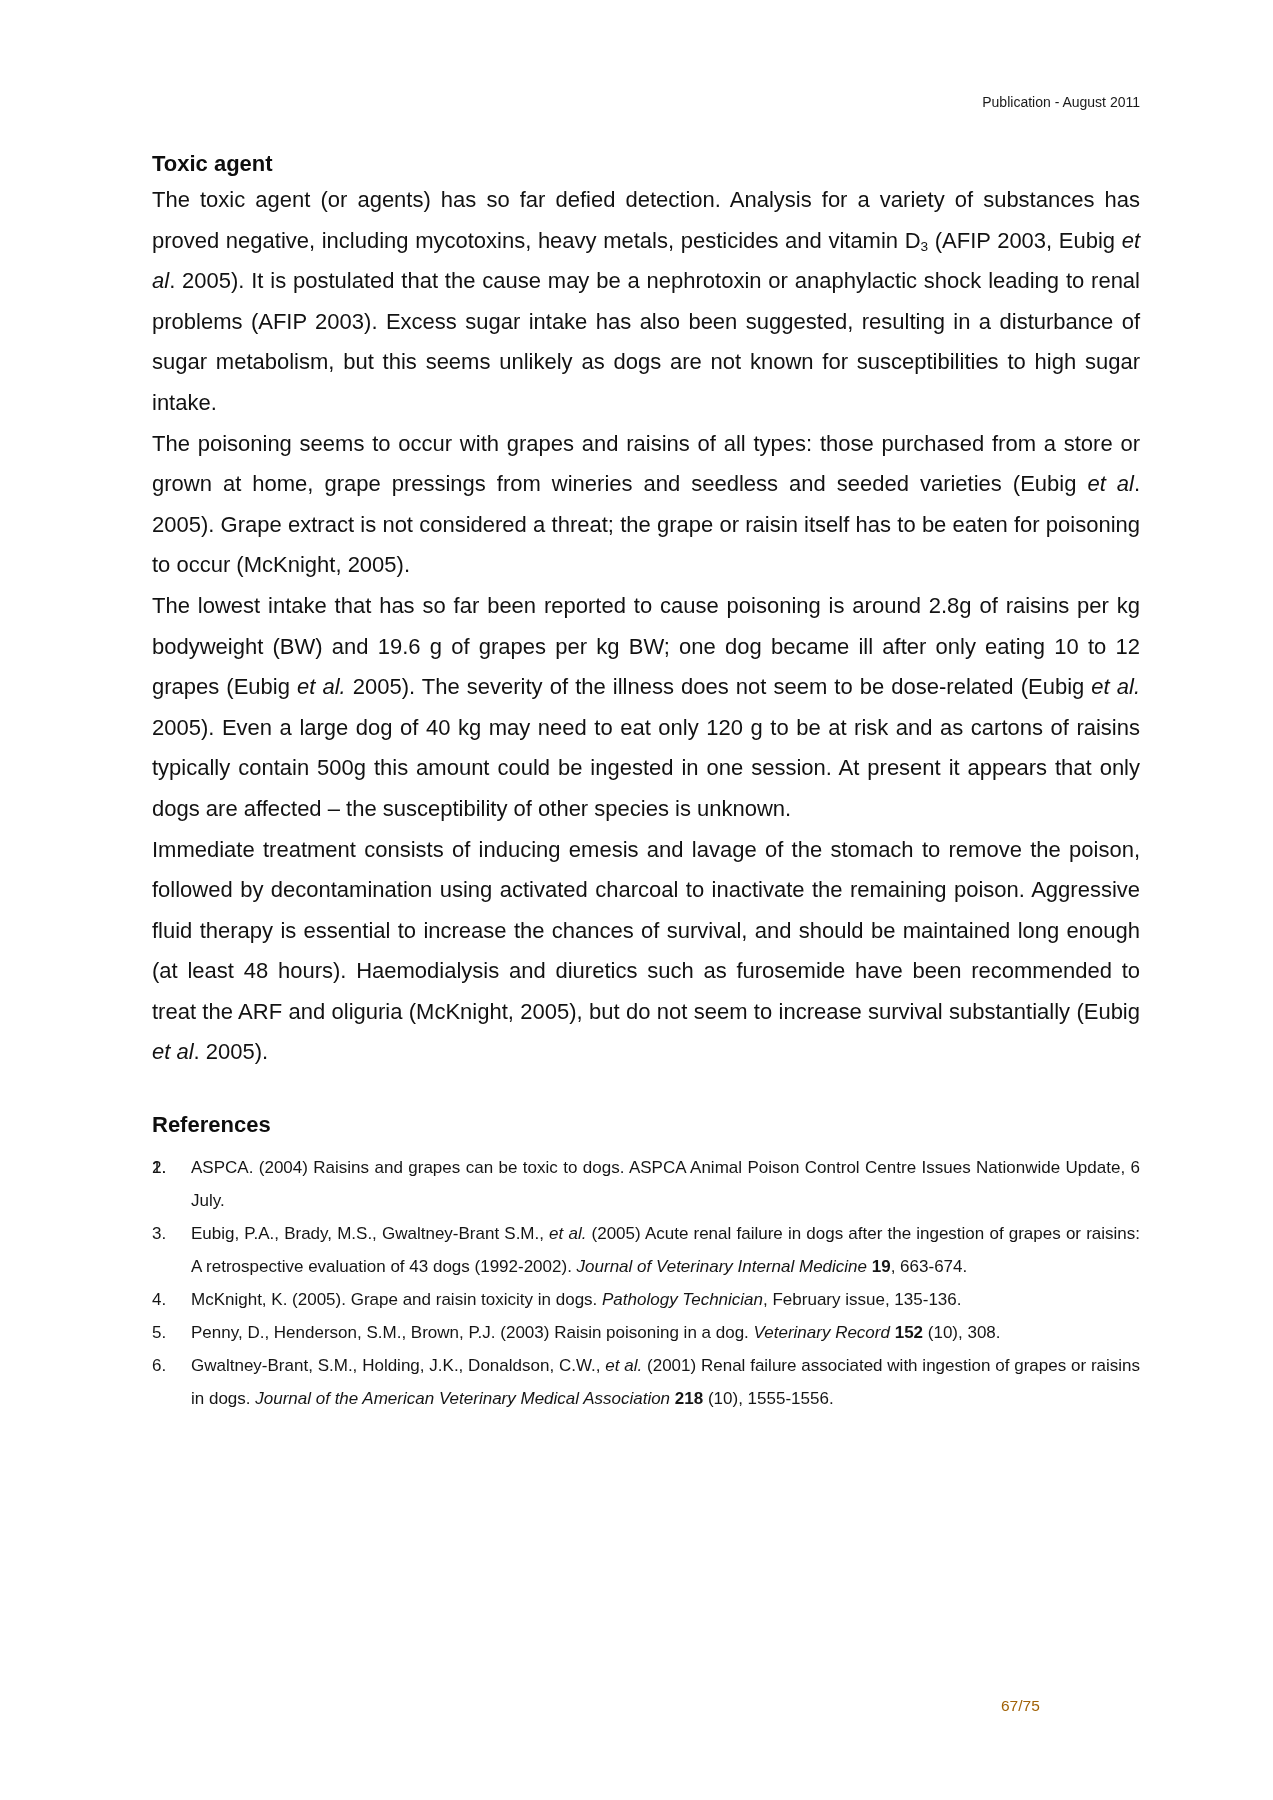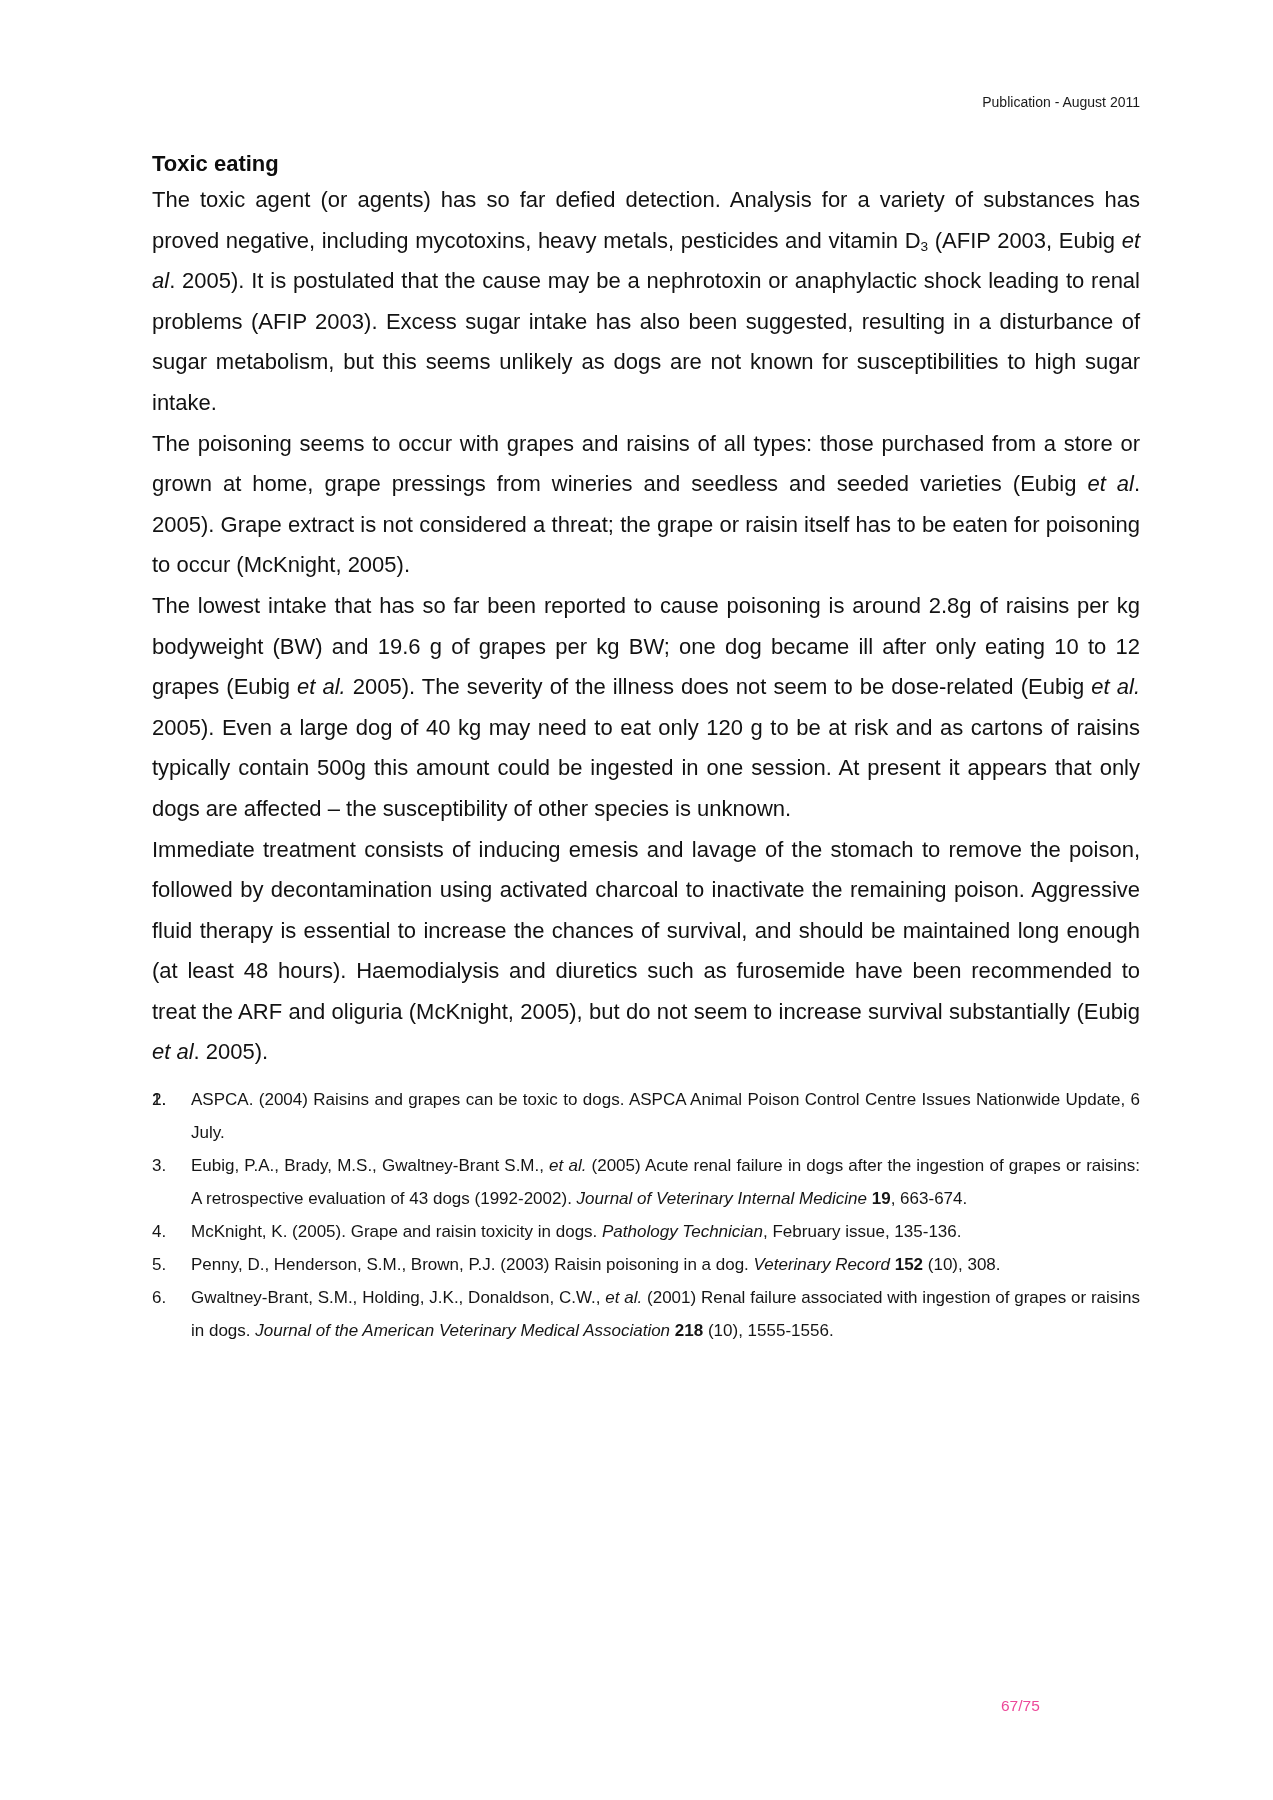--- a/index.html
+++ b/index.html
@@ -25,38 +25,39 @@
     .gap-h { }
     .sec { margin-top: 14px; }
     .sec-ref { margin-top: 36px; }
     .refs { margin: 10px 0 0 0; padding: 0; list-style: none; }
     .refs li {
       position: relative; padding-left: 39px; font-size: 17px; line-height: 33px;
       text-align: justify; color: #151515;
     }
     .refs .num { position: absolute; left: 0; top: 0; }
     .pagenum {
-      position: absolute; top: 1697px; left: 1001px; font-size: 15.5px; color: #ec4899;
+      position: absolute; top: 1697px; left: 1001px; font-size: 15.5px; color: #a16207;
     }
     sub { font-size: 0.62em; vertical-align: -0.2em; line-height: 0; }
   </style>
 </head>
 <body>
 
 <div class="header">Publication - August 2011</div>
 
 <div class="content">
 
-  <h2>Toxic eating</h2>
+  <h2>Toxic agent</h2>
   <p class="para gap-h"><span>The toxic agent (or agents) has so far defied detection.  Analysis for a variety of substances has proved negative, including mycotoxins, heavy metals, pesticides and vitamin D</span><sub>3</sub><span> (AFIP 2003, Eubig </span><i>et al</i><span>. 2005).  It is postulated that the cause may be a nephrotoxin or anaphylactic shock leading to renal problems (AFIP 2003).  Excess sugar intake has also been suggested, resulting in a disturbance of sugar metabolism, but this seems unlikely as dogs are not known for susceptibilities to high sugar intake.</span></p>
   <p class="para"><span>The poisoning seems to occur with grapes and raisins of all types: those purchased from a store or grown at home, grape pressings from wineries and seedless and seeded varieties (Eubig </span><i>et al</i><span>. 2005).  Grape extract is not considered a threat; the grape or raisin itself has to be eaten for poisoning to occur (McKnight, 2005).</span></p>
   <p class="para"><span>The lowest intake that has so far been reported to cause poisoning is around 2.8g of raisins per kg bodyweight (BW) and 19.6 g of grapes per kg BW; one dog became ill after only eating 10 to 12 grapes (Eubig </span><i>et al.</i><span> 2005).  The severity of the illness does not seem to be dose-related (Eubig </span><i>et al.</i><span> 2005).  Even a large dog of 40 kg may need to eat only 120 g to be at risk and as cartons of raisins typically contain 500g this amount could be ingested in one session.  At present it appears that only dogs are affected – the susceptibility of other species is unknown.</span></p>
 
   <p class="para gap-h"><span>Immediate treatment consists of inducing emesis and lavage of the stomach to remove the poison, followed by decontamination using activated charcoal to inactivate the remaining poison.  Aggressive fluid therapy is essential to increase the chances of survival, and should be maintained long enough (at least 48 hours).  Haemodialysis and diuretics such as furosemide have been recommended to treat the ARF and oliguria (McKnight, 2005), but do not seem to increase survival substantially (Eubig </span><i>et al</i><span>. 2005).</span></p>
 
+  <h2 class="sec-ref">References</h2>
   <ul class="refs">
     <li><span class="num">1.</span></li>
     <li><span class="num">2.</span><span>ASPCA. (2004) Raisins and grapes can be toxic to dogs. ASPCA Animal Poison Control Centre Issues Nationwide Update, 6 July.</span></li>
     <li><span class="num">3.</span><span>Eubig, P.A., Brady, M.S., Gwaltney-Brant S.M., </span><i>et al.</i><span> (2005) Acute renal failure in dogs after the ingestion of grapes or raisins: A retrospective evaluation of 43 dogs (1992-2002). </span><i>Journal of Veterinary Internal Medicine</i> <b>19</b><span>, 663-674.</span></li>
     <li><span class="num">4.</span><span>McKnight, K. (2005). Grape and raisin toxicity in dogs. </span><i>Pathology Technician</i><span>, February issue, 135-136.</span></li>
     <li><span class="num">5.</span><span>Penny, D., Henderson, S.M., Brown, P.J. (2003) Raisin poisoning in a dog. </span><i>Veterinary Record</i> <b>152</b><span> (10), 308.</span></li>
     <li><span class="num">6.</span><span>Gwaltney-Brant, S.M., Holding, J.K., Donaldson, C.W., </span><i>et al.</i><span> (2001) Renal failure associated with ingestion of grapes or raisins in dogs. </span><i>Journal of the American Veterinary Medical Association</i> <b>218</b><span> (10), 1555-1556.</span></li>
   </ul>
 </div>
 

